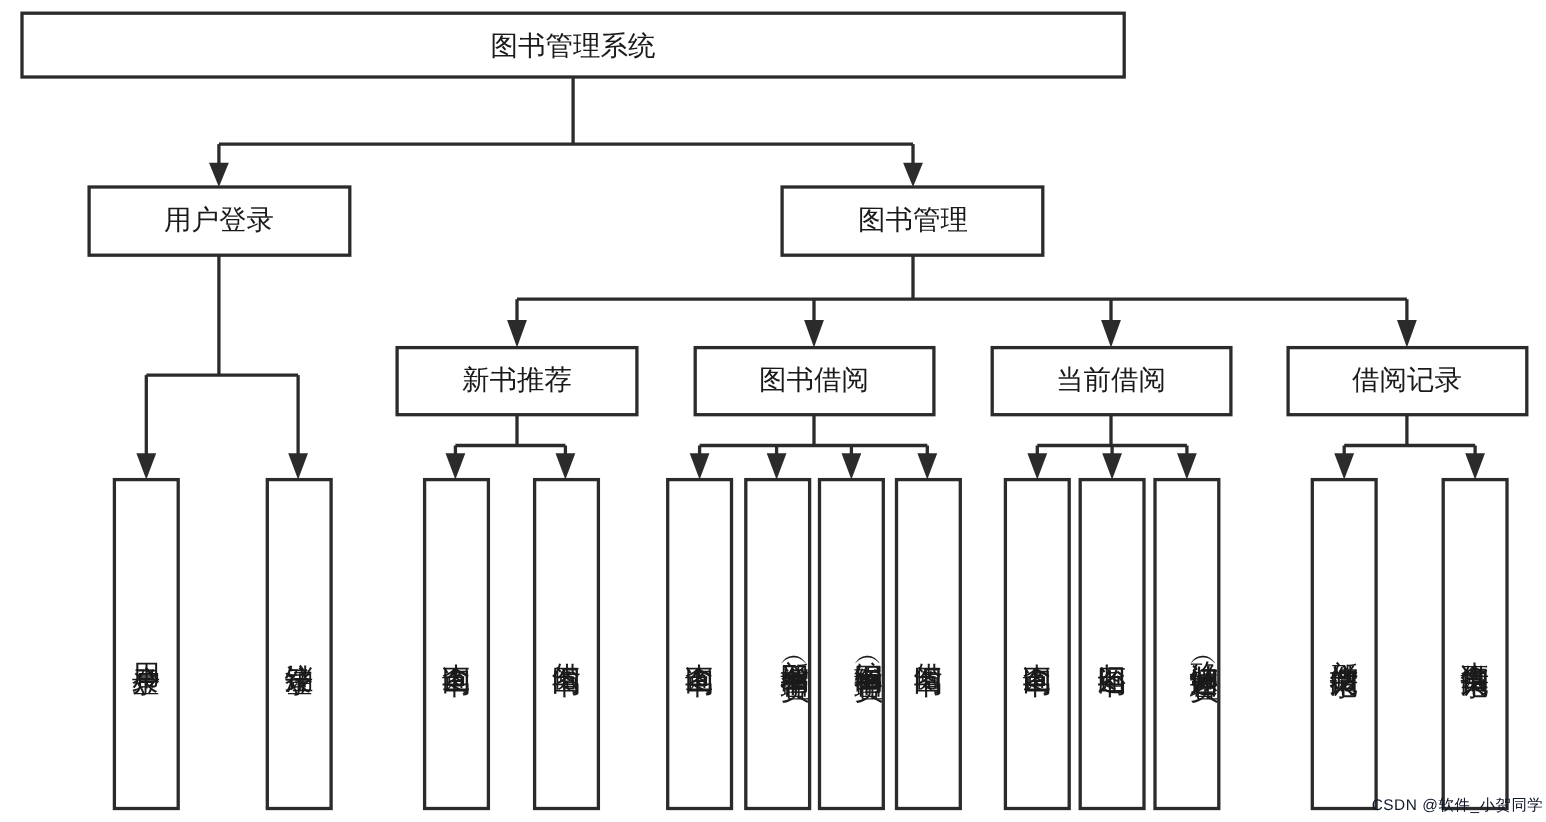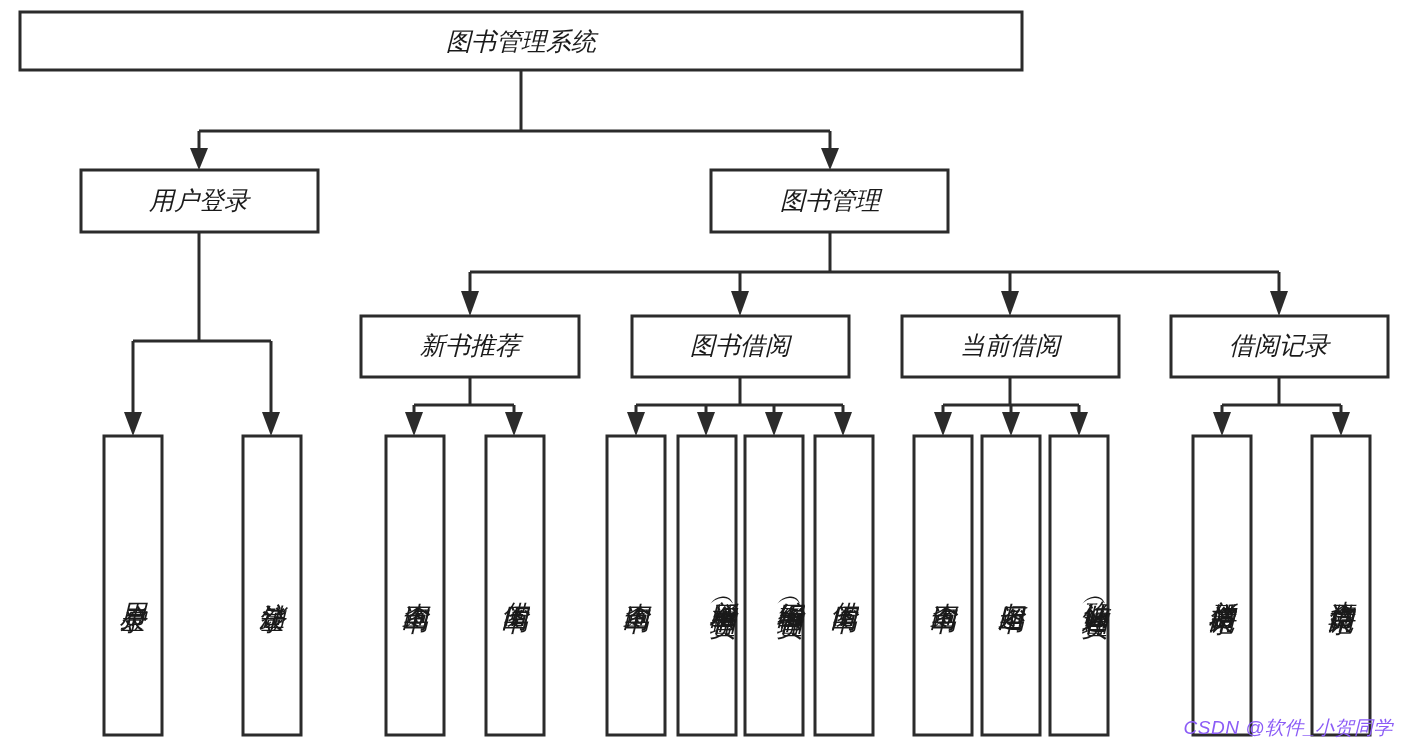--- a/index.html
+++ b/index.html
@@ -9,21 +9,20 @@
   }
   body {
     font-family: "Liberation Sans", "DejaVu Sans", sans-serif;
   }
   #stage {
     position: relative;
     width: 1405px;
     height: 747px;
     background: #ffffff;
     overflow: hidden;
-    font-style: italic;
   }
   #diagram {
     position: absolute;
     left: 0;
     top: 0;
     width: 1405px;
     height: 747px;
   }
   .node-rect {
     fill: #ffffff;
@@ -57,25 +56,25 @@
   .link {
     stroke: #2b2b2b;
     stroke-width: 3;
     fill: none;
   }
   .arrow-head {
     fill: #2b2b2b;
   }
   #watermark {
     position: absolute;
-    right: 12px;
+    right: 2px;
     bottom: 6px;
     font-family: "Liberation Sans", "DejaVu Sans", sans-serif;
-    font-size: 19px;
-    color: #8b5cf6;
+    font-size: 14px;
+    color: #0f172a;
     letter-spacing: 0.5px;
     user-select: none;
   }
 </style>
 </head>
 <body>
 
 <div id="stage">
 
   <svg id="diagram" viewBox="0 0 1405 747">

